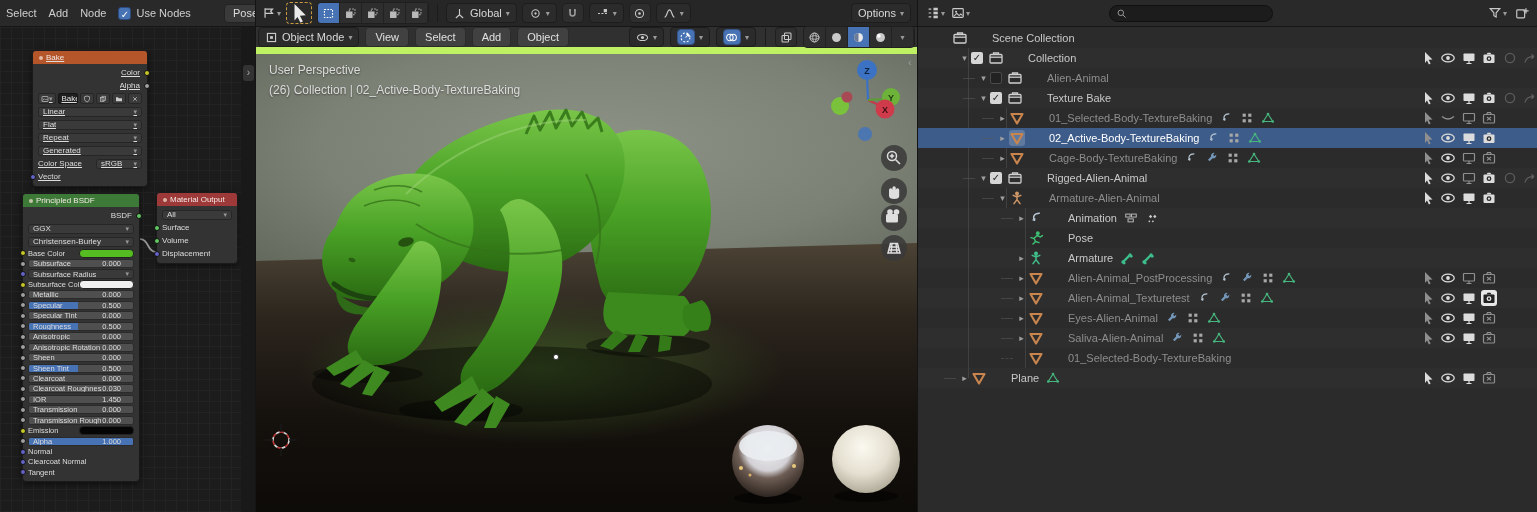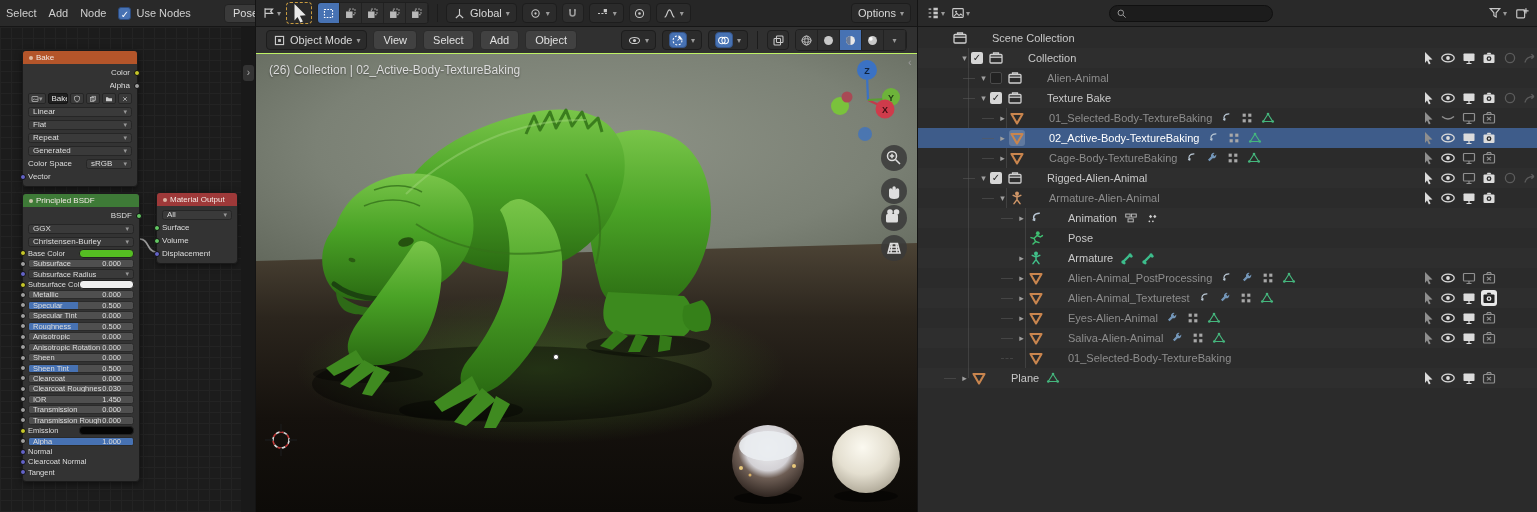--- a/index.html
+++ b/index.html
@@ -51,22 +51,22 @@
 .mini{height:11px;background:#3a3a3a;border:1px solid #262626;border-radius:2px;display:flex;
  align-items:center;justify-content:center;padding:0 2px}
 .mini svg{width:8px;height:8px}
 .namefield{flex:1;height:11px;background:#1f1f1f;border:1px solid #141414;border-radius:2px;
  padding:0 3px;line-height:10px;color:#e5e5e5;overflow:hidden}
 .csrow{gap:11px}
 
 #vp{width:661px;background:#2a2a2a}
 .ts-bar{height:27px;background:#262626;border-bottom:1px solid #161616;display:flex;align-items:center;
  padding:0 6px;gap:5px;font-size:11px}
-.vp-header{height:27px;background:#303030;border-bottom:1px solid #bef264;display:flex;align-items:center;
- padding:0 10px;gap:6px;font-size:11px}
+.vp-header{height:27px;background:#303030;border-bottom:7px solid #bef264;display:flex;align-items:center;
+ padding:0 2px;gap:6px;font-size:11px}
 .pill{display:flex;align-items:center;gap:4px;background:#2b2b2b;border:1px solid #1d1d1d;border-radius:4px;
  height:20px;padding:0 6px;color:#d8d8d8;white-space:nowrap}
 .pill .v{color:#9a9a9a;font-size:8px}
 .flatbtn{height:20px;padding:0 9px;border-radius:4px;background:#414141;border:1px solid #2b2b2b;
  line-height:18px;color:#e0e0e0}
 .icbtn{width:22px;height:20px;border-radius:4px;background:#2e2e2e;border:1px solid #1f1f1f;display:flex;
  align-items:center;justify-content:center;color:#c9c9c9}
 .icbtn.on{background:#4772b3;border-color:#35558a;color:#fff}
 .icbtn svg,.pill svg{width:13px;height:13px}
 .tool-active{width:26px;height:22px;border:1px dashed #c79a3f;border-radius:4px;background:#2a2a2a;
@@ -132,21 +132,21 @@
       <span class="cbx">✓</span>
       <span>Use Nodes</span>
     </span>
     <span class="slot-pill">Pose</span>
   </div>
   <div class="node-canvas">
     <svg id="noodles" width="242" height="485">
       <path d="M140,212 C149,212 147,225 156,225" stroke="#9a9a9a" stroke-width="1.6" fill="none"></path>
     </svg>
     <div id="nodes">
-          <div class="node" style="left: 22px; top: 23px; width: 116px;">
+          <div class="node" style="left: 32px; top: 23px; width: 116px; text-decoration: underline;">
             <div class="n-head" style="background:#b4552a">
               <span class="ndot"></span>
               <span>Bake</span>
             </div>
             <div class="n-body">
               <div class="n-row out">
                 <span class="sock r" style="background:#c7c729"></span>
                 <span class="lab">Color</span>
               </div>
               <div class="n-row out">
@@ -697,20 +697,21 @@
             <path d="M636,99.8 v4.4 M633.8,102 h4.4 M639.5,105.5 L644,110"></path>
         <path d="M633,142 v-6 a1.7,1.7 0 0 1 3.4,0 v-2 a1.7,1.7 0 0 1 3.4,0 v2 a1.7,1.7 0 0 1 3.4,0 v6 q0,3 -5,3 t-5.2,-3 Z" fill="#dedede" stroke="none"></path>
         <rect x="630" y="160" width="12" height="8.5" rx="1.5" fill="#dedede" stroke="none"></rect>
         <circle cx="634" cy="158" r="2.8" fill="#dedede" stroke="none"></circle>
             <circle cx="640.5" cy="158" r="2.8" fill="#dedede" stroke="none"></circle>
         <path d="M632,199 h12 l-2.5,-9.5 h-7 Z M636,189.5 l-1,9.5 M640,189.5 l1,9.5 M633.2,193 h9.6 M632.6,196 h10.8"></path>
       </g>
       <text x="652" y="12" font-size="11" fill="#9a9a9a" font-family="Liberation Sans,sans-serif">‹</text>
     </svg>
     <div class="ov-text">
+      <div>User Perspective</div>
       <div>(26) Collection | 02_Active-Body-TextureBaking</div>
     </div>
   </div>
 </section>
 
 <section id="outl">
   <header>
     <span class="hicon">
           <svg viewBox="0 0 16 16" id="i-tree">
             <path d="M3 3.5h3M3 8h3M3 12.5h3" stroke="#c9c9c9" stroke-width="1.3"></path>

